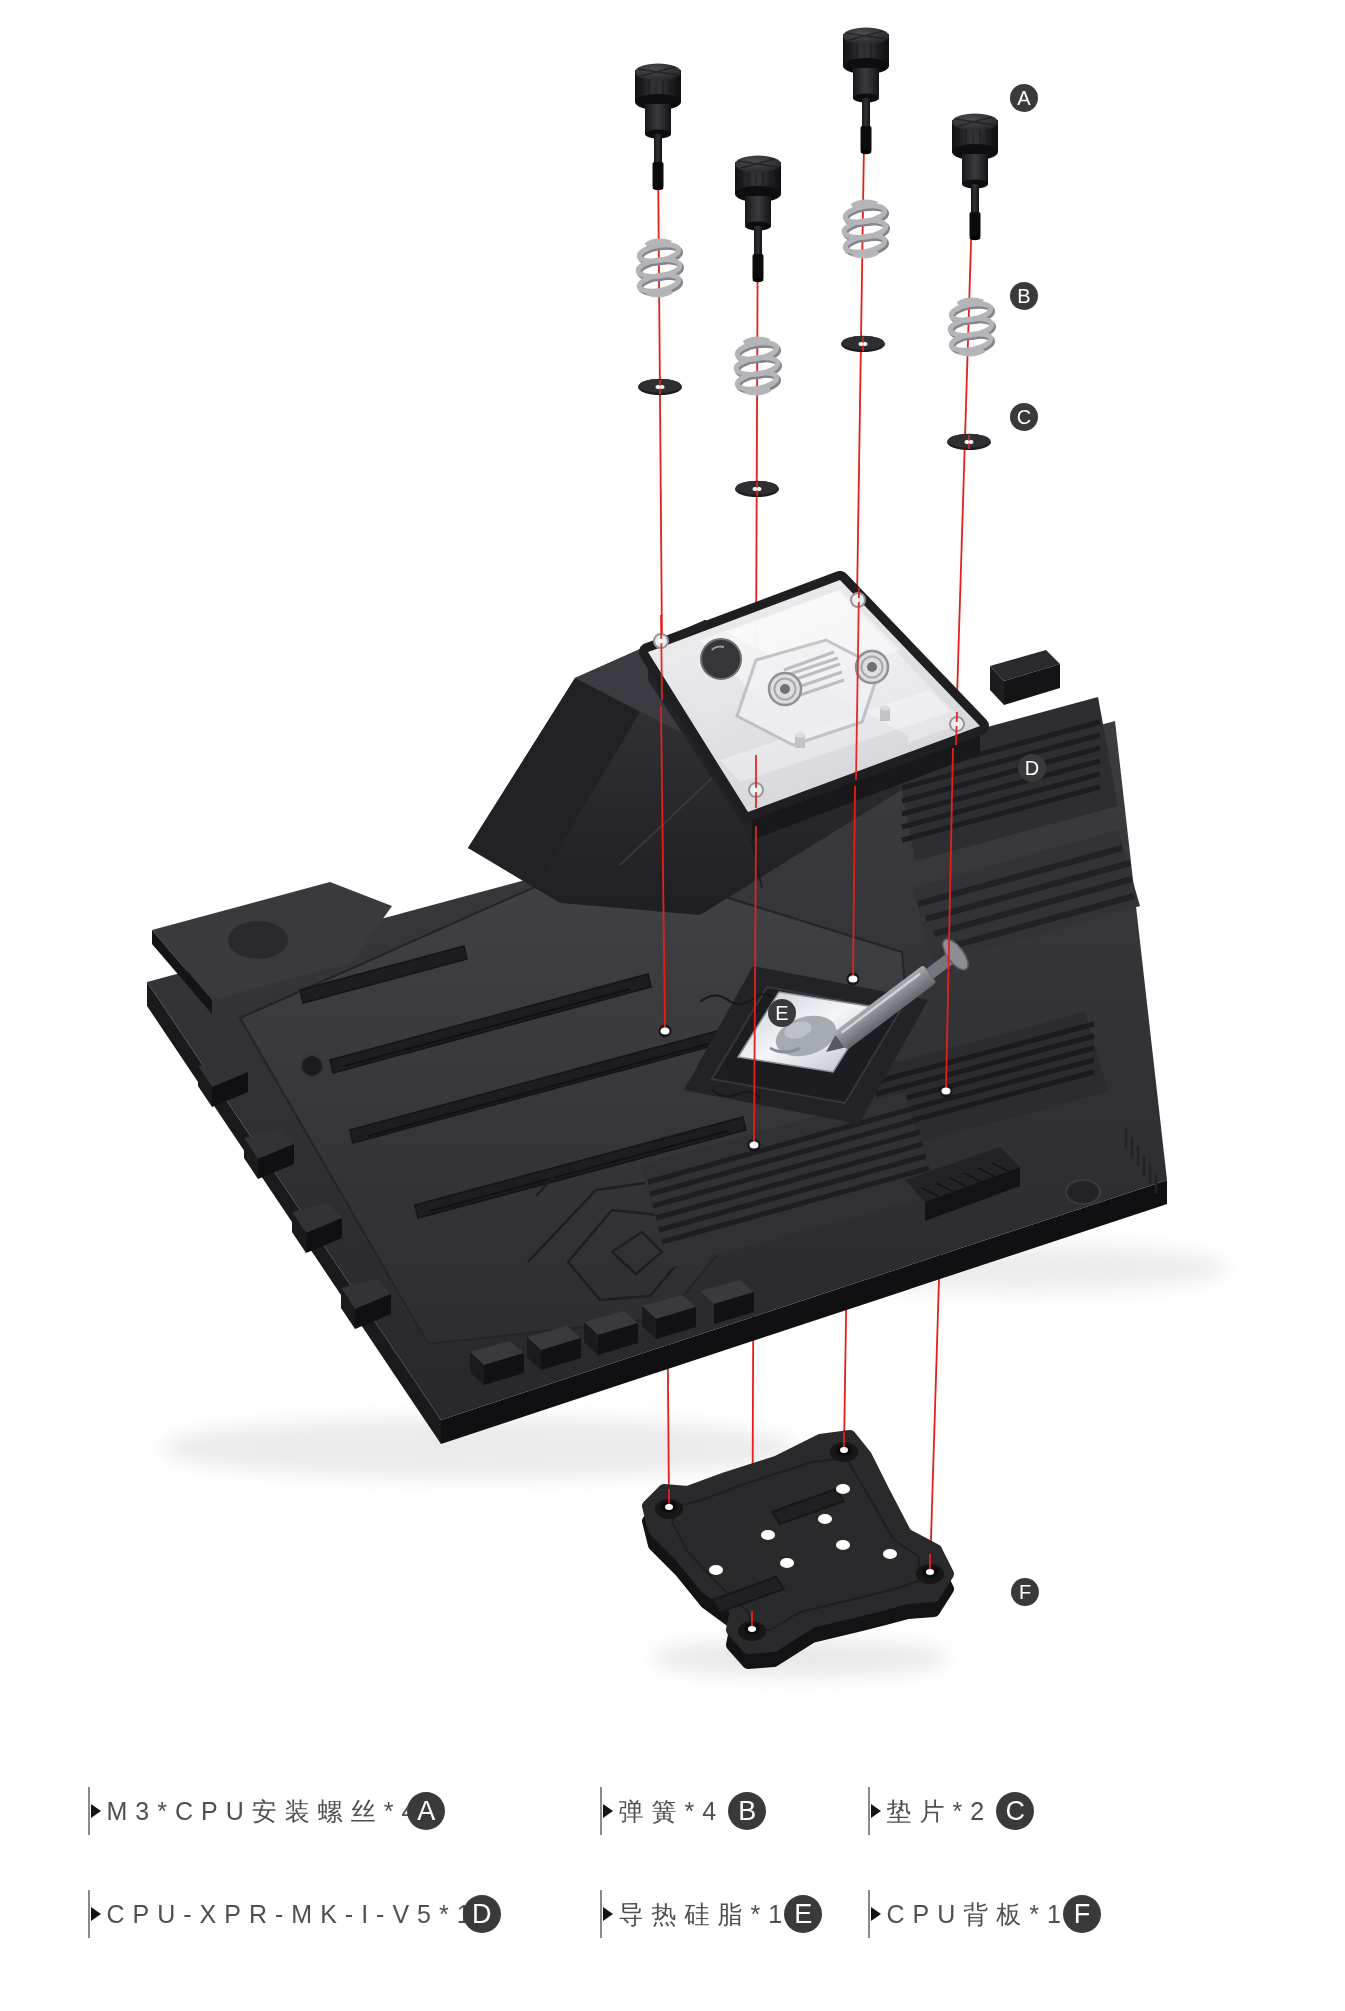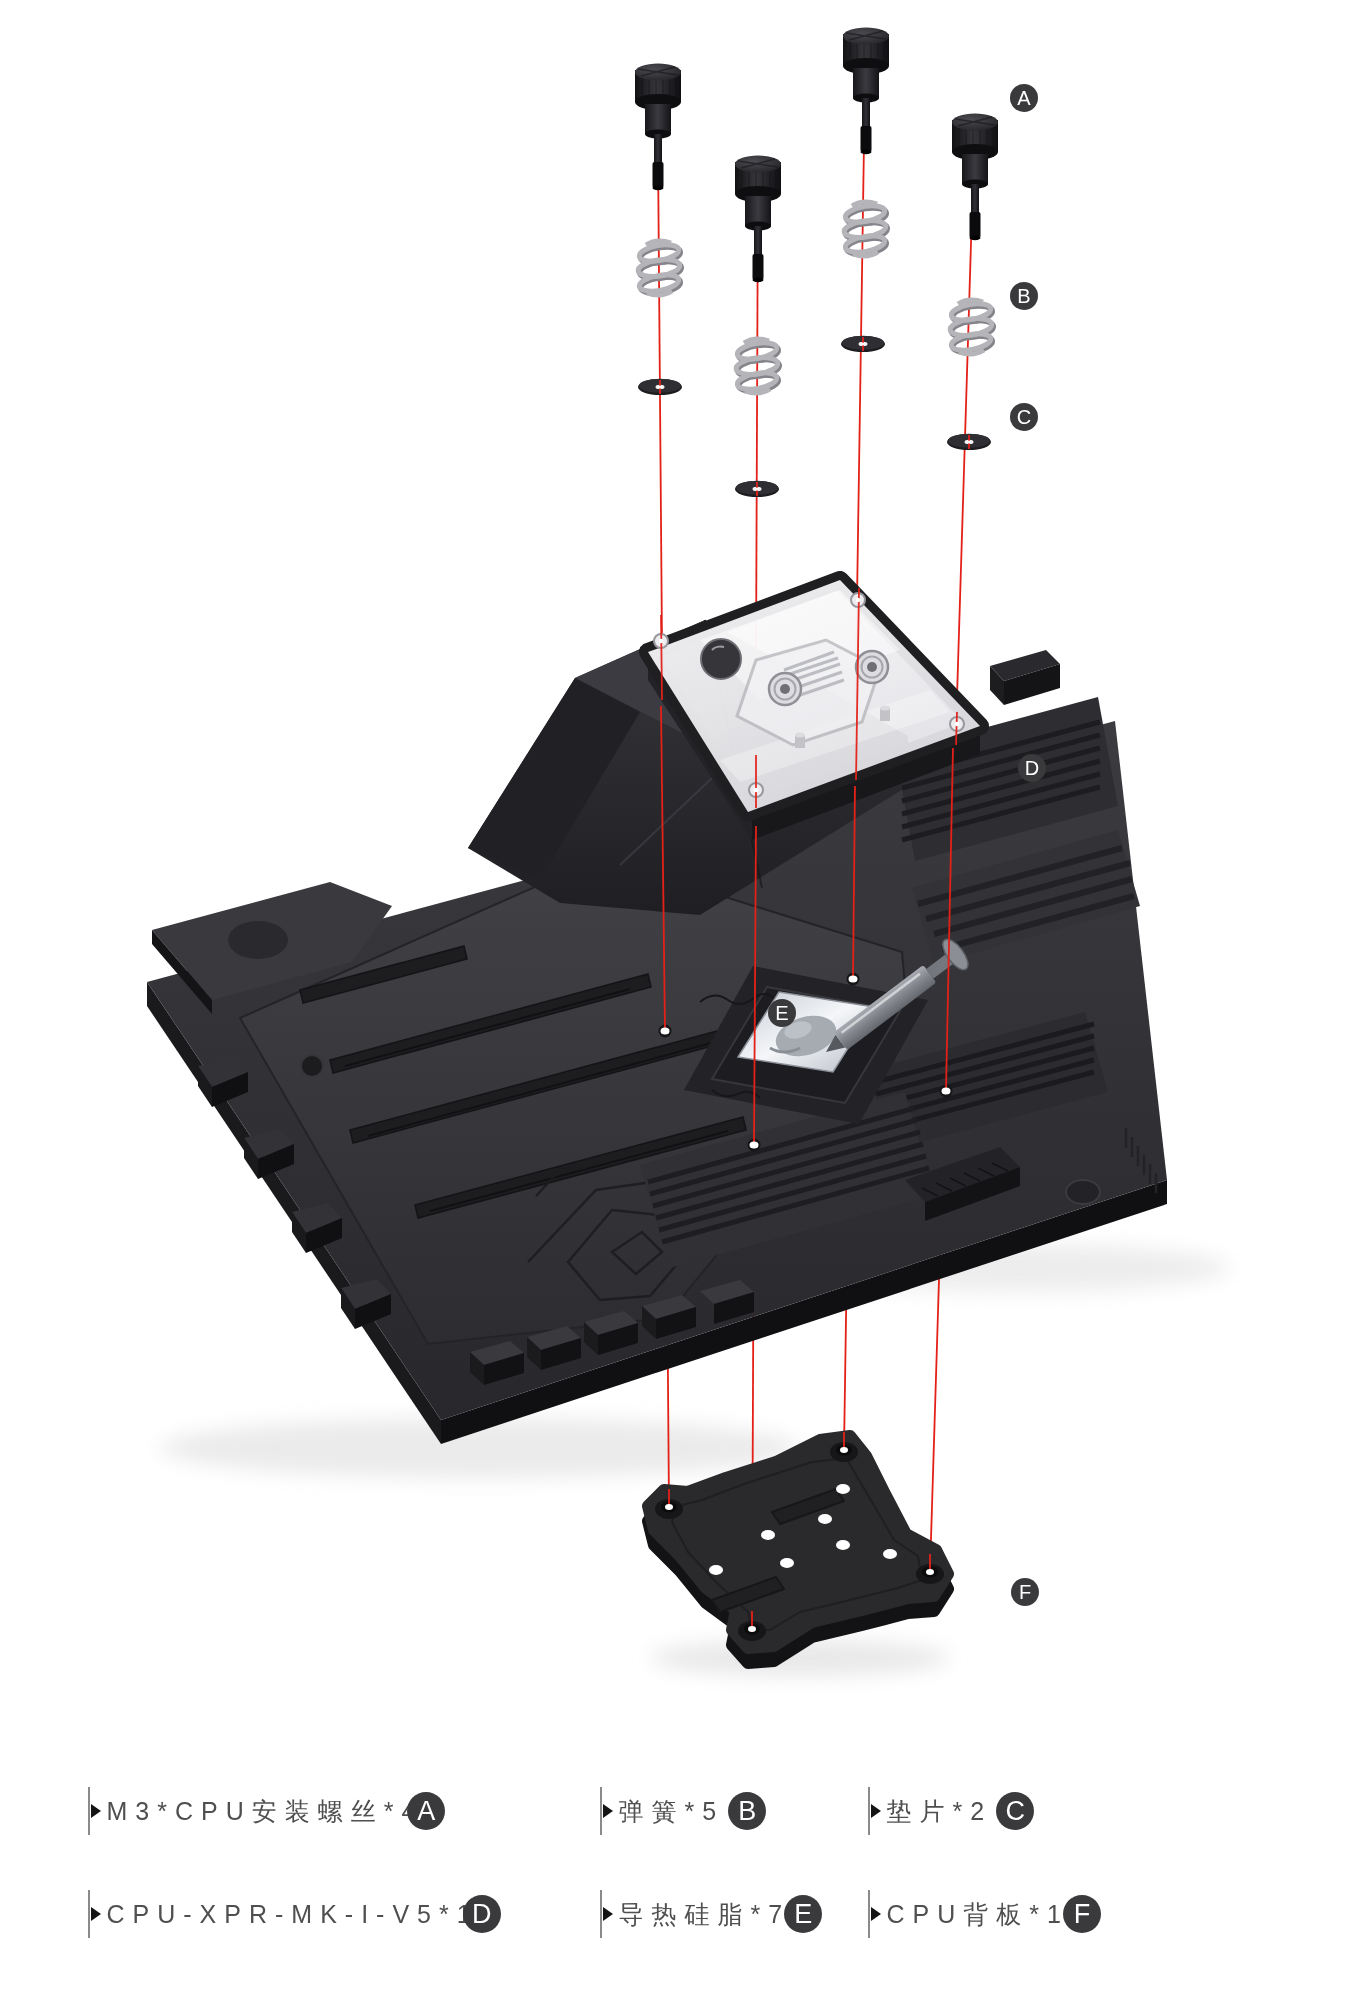--- a/index.html
+++ b/index.html
@@ -504,36 +504,36 @@
 <div class="badge" style="left:1025px;top:1592px">F</div>
 
 <div>
   <div class="legend-item" style="left:88px;top:1785px">
     <span class="legend-bullet"></span>
     <span class="legend-label">M3*CPU安装螺丝*4</span>
     <span class="legend-badge overlap">A</span>
   </div>
   <div class="legend-item" style="left:600px;top:1785px">
     <span class="legend-bullet"></span>
-    <span class="legend-label">弹簧*5</span>
+    <span class="legend-label">弹簧*4</span>
     <span class="legend-badge">B</span>
   </div>
   <div class="legend-item" style="left:868px;top:1785px">
     <span class="legend-bullet"></span>
     <span class="legend-label">垫片*2</span>
     <span class="legend-badge">C</span>
   </div>
   <div class="legend-item" style="left:88px;top:1888px">
     <span class="legend-bullet"></span>
     <span class="legend-label">CPU-XPR-MK-I-V5*1</span>
     <span class="legend-badge overlap">D</span>
   </div>
   <div class="legend-item" style="left:600px;top:1888px">
     <span class="legend-bullet"></span>
-    <span class="legend-label">导热硅脂*7</span>
+    <span class="legend-label">导热硅脂*1</span>
     <span class="legend-badge" style="margin-left:-6px">E</span>
   </div>
   <div class="legend-item" style="left:868px;top:1888px">
     <span class="legend-bullet"></span>
     <span class="legend-label">CPU背板*1</span>
     <span class="legend-badge" style="margin-left:-6px">F</span>
   </div>
 </div>
 
 </div>

